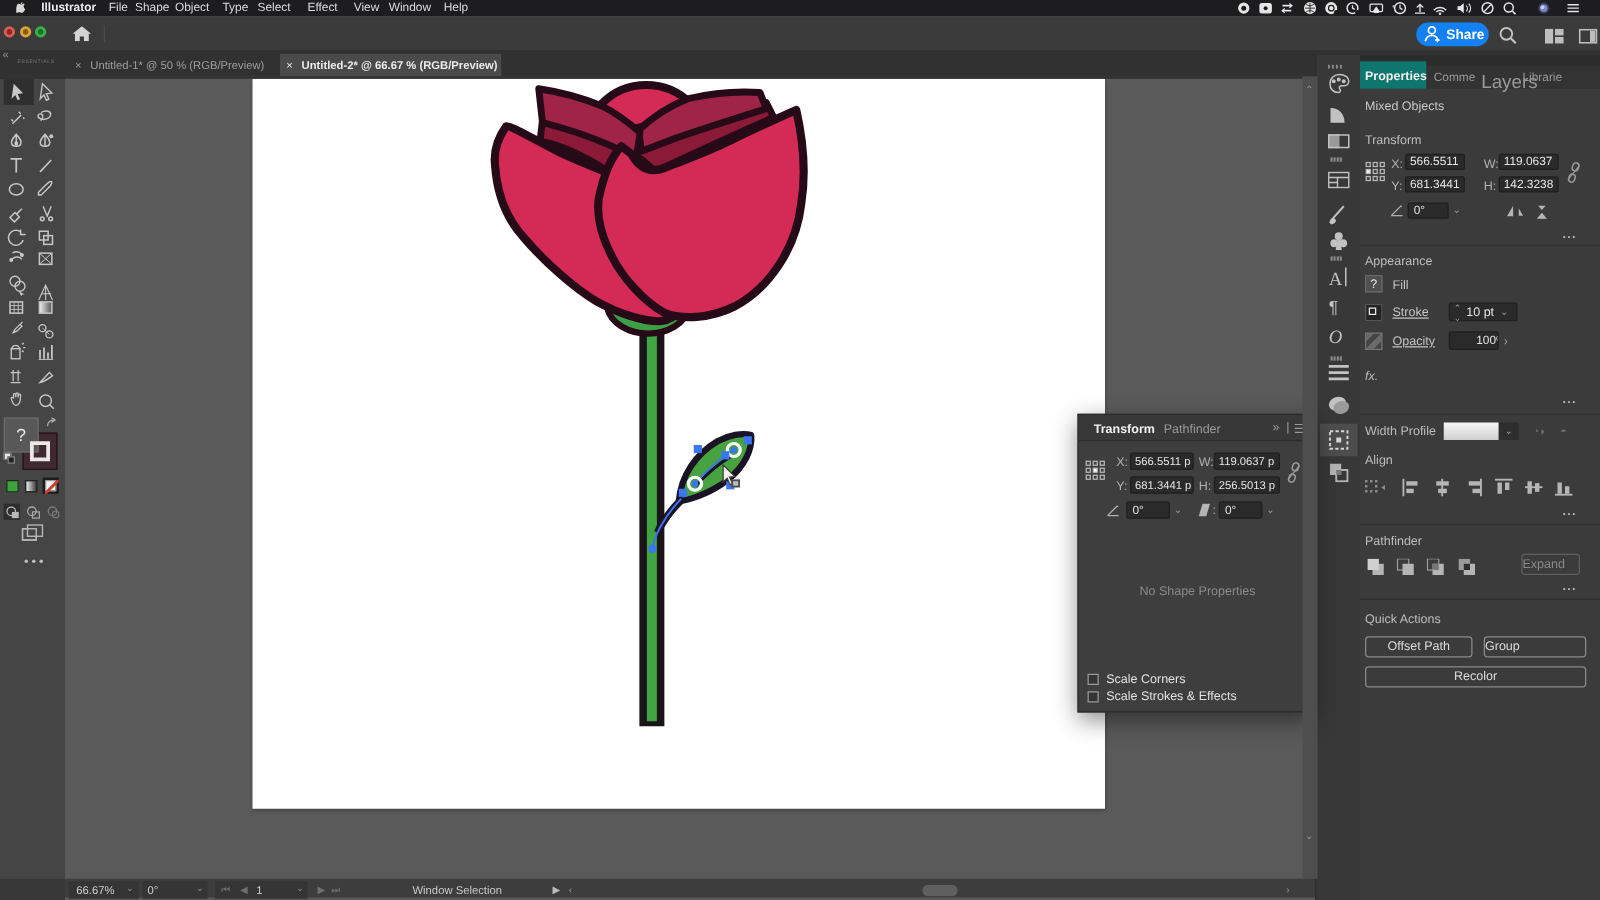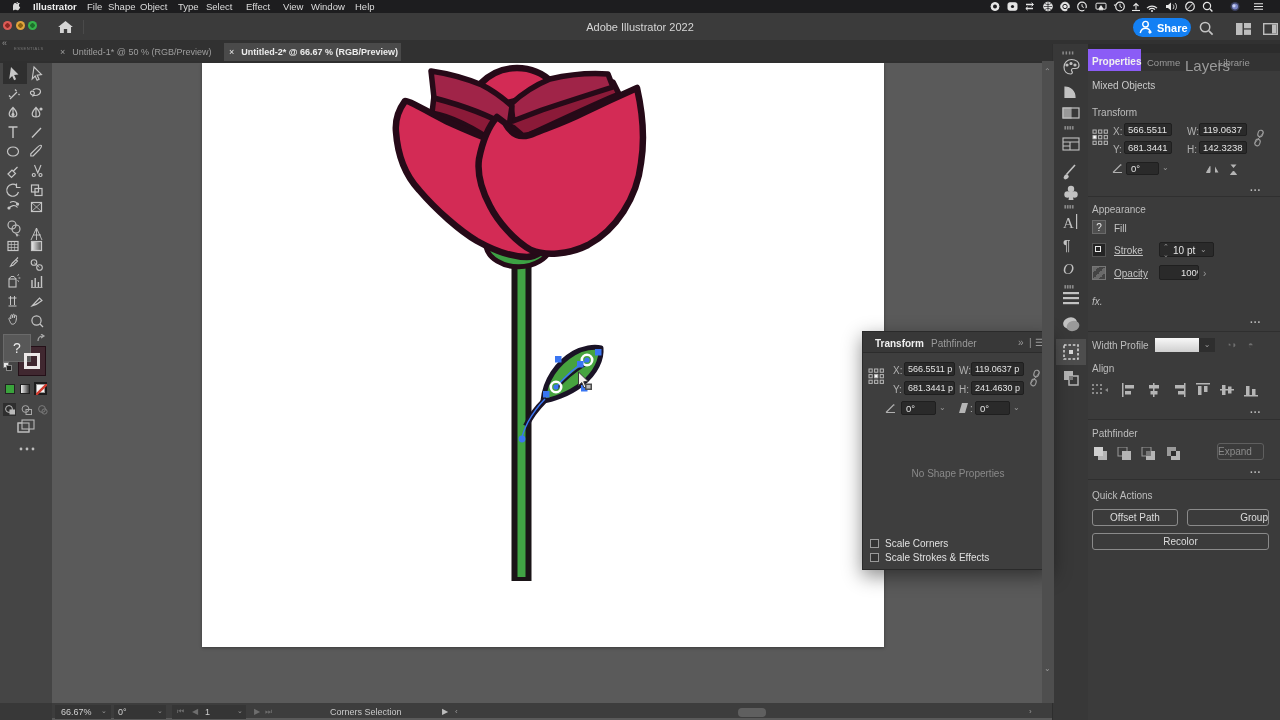--- a/index.html
+++ b/index.html
@@ -107,21 +107,20 @@
     </svg>
   </div>
   <div id="appbar">
     <span class="tl" style="left:3px;background:radial-gradient(circle at 50% 50%, #8c2723 0 2px, #dd5b56 2.5px)"></span>
     <span class="tl" style="left:16px;background:radial-gradient(circle at 50% 50%, #8a6010 0 2px, #dfa33c 2.5px)"></span>
     <span class="tl" style="left:28px;background:radial-gradient(circle at 50% 50%, #1d6e2a 0 2px, #35b24a 2.5px)"></span>
     <svg class="abs" style="left:58px;top:8px" width="15" height="12" viewBox="0 0 16 13">
         <path fill="#d4d4d4" d="M8 0L0 6.5h2V13h4.2V8.8h3.6V13H14V6.5h2z"></path>
       </svg>
     <div class="abs" style="left:83px;top:7px;width:1px;height:14px;background:#4a4a4a"></div>
-    <div class="abs" style="left:0;top:8px;width:1280px;text-align:center;font-size:11px;color:#d6d6d6">Adobe Illustrator 2022</div>
     <div class="abs" style="left:1133px;top:5px;width:58px;height:19px;background:#1380f4;border-radius:10px"></div>
     <svg class="abs" style="left:1139px;top:7px" width="15" height="15" viewBox="0 0 15 15">
         <g fill="none" stroke="#fff" stroke-width="1.4">
           <circle cx="6.5" cy="4.2" r="2.8"></circle>
           <path d="M1.2 13c.7-3 2.8-4.8 5.3-4.8 2.5 0 4.6 1.8 5.3 4.8"></path>
           <path d="M10.8 10.2v3.6M9 12h3.6" stroke-width="1.2"></path>
         </g>
       </svg>
     <div class="abs" style="left:1157px;top:9px;font-size:11px;font-weight:bold;color:#fff">Share</div>
     <svg class="abs" style="left:1199px;top:8px" width="15" height="15" viewBox="0 0 16 16">
@@ -352,21 +351,21 @@
     </svg>
     <svg class="abs" style="left:10px;top:326px" width="16" height="16" viewBox="0 0 16 16">
         <rect x="1" y="1" width="9" height="9" fill="#b5b5b5"></rect>
         <rect x="6" y="6" width="9" height="9" fill="none" stroke="#b5b5b5" stroke-width="1.5"></rect>
         <rect x="6" y="6" width="4" height="4" fill="#7a7a7a"></rect>
       </svg>
   </div>
   <div id="rpanel">
     <div class="abs" style="left:0;top:0;width:192px;height:9px;background:#2c2c2c"></div>
     <div class="abs" style="left:0;top:9px;width:192px;height:18px;background:#333333"></div>
-    <div class="abs" style="left:0;top:5px;width:53px;height:22px;background:#8b5cf6;color:#f0f0f0;font-weight:bold;font-size:10px;line-height:26px;padding-left:4px">Properties</div>
+    <div class="abs" style="left:0;top:5px;width:53px;height:22px;background:#0f766e;color:#f0f0f0;font-weight:bold;font-size:10px;line-height:26px;padding-left:4px">Properties</div>
     <span class="abs" style="left:59px;top:13px;color:#9a9a9a;font-size:9.5px">Comme</span>
     <span class="abs" style="left:97px;top:13px;color:#9a9a9a;font-size:15px">Layers</span>
     <span class="abs" style="left:130px;top:13px;color:#9a9a9a;font-size:9.5px">Librarie</span>
     <div class="abs" style="left:0;top:152px;width:192px;height:1px;background:#2f2f2f"></div>
     <div class="abs" style="left:0;top:287px;width:192px;height:1px;background:#2f2f2f"></div>
     <div class="abs" style="left:0;top:375px;width:192px;height:1px;background:#2f2f2f"></div>
     <div class="abs" style="left:0;top:435px;width:192px;height:1px;background:#2f2f2f"></div>
     <span class="abs" style="left:4px;top:36px;color:#c9c9c9">Mixed Objects</span>
     <span class="abs" style="left:4px;top:63px;color:#bdbdbd">Transform</span>
     <svg class="abs" style="left:4px;top:84px" width="17" height="19" viewBox="0 0 17 19">
@@ -500,21 +499,21 @@
             <rect x="0" y="0" width="9" height="9" fill="#9a9a9a"></rect>
             <rect x="4" y="4" width="9" height="9"></rect>
             <rect x="4" y="4" width="5" height="5" fill="#2e2e2e"></rect>
           </g>
       </g>
     </svg>
     <div class="abs" style="left:129px;top:399px;width:47px;height:17px;border:1px solid #5f5f5f;border-radius:3px;color:#8a8a8a;text-align:left;line-height:16px">Expand</div>
     <div class="abs" style="left:162px;top:420px;color:#bdbdbd;letter-spacing:1px;font-weight:bold">...</div>
     <span class="abs" style="left:4px;top:446px;color:#bdbdbd">Quick Actions</span>
     <div class="abs" style="left:4px;top:465px;width:86px;height:17px;border:1px solid #8a8a8a;border-radius:3px;color:#dcdcdc;text-align:center;line-height:16px">Offset Path</div>
-    <div class="abs" style="left:99px;top:465px;width:82px;height:17px;border:1px solid #8a8a8a;border-radius:3px;color:#dcdcdc;text-align:right;line-height:16px">Group</div>
+    <div class="abs" style="left:99px;top:465px;width:82px;height:17px;border:1px solid #8a8a8a;border-radius:3px;color:#dcdcdc;text-align:left;line-height:16px">Group</div>
     <div class="abs" style="left:4px;top:489px;width:177px;height:17px;border:1px solid #8a8a8a;border-radius:3px;color:#dcdcdc;text-align:center;line-height:16px">Recolor</div>
   </div>
   <div id="floatpanel" style="position:absolute;left:862px;top:331px;width:190px;height:239px;background:#3e3e3e;border:1px solid #2a2a2a;box-shadow:0 6px 18px rgba(0,0,0,.45);font-size:10px;color:#c8c8c8">
     <div class="abs" style="left:0;top:0;width:188px;height:21px;background:#383838;border-bottom:1px solid #2c2c2c"></div>
     <span class="abs" style="left:12px;top:6px;color:#f0f0f0;font-weight:bold">Transform</span>
     <span class="abs" style="left:68px;top:6px;color:#9a9a9a">Pathfinder</span>
     <span class="abs" style="left:155px;top:5px;color:#9a9a9a">»</span>
     <span class="abs" style="left:166px;top:5px;color:#9a9a9a">|</span>
     <span class="abs" style="left:172px;top:5px;color:#9a9a9a">☰</span>
     <svg class="abs" style="left:5px;top:34px" width="17" height="22" viewBox="0 0 17 22">
@@ -530,21 +529,21 @@
           <rect x="12.2" y="14.2" width="3.2" height="3.2"></rect>
         </g>
       </svg>
     <span class="abs" style="left:30px;top:33px;color:#b0b0b0">X:</span>
     <div class="abs field" style="left:41px;top:30px;width:51px;height:14px;font-size:9px;line-height:13px;padding-left:3px">566.5511 p</div>
     <span class="abs" style="left:96px;top:33px;color:#b0b0b0">W:</span>
     <div class="abs field" style="left:108px;top:30px;width:53px;height:14px;font-size:9px;line-height:13px;padding-left:3px">119.0637 p</div>
     <span class="abs" style="left:30px;top:52px;color:#b0b0b0">Y:</span>
     <div class="abs field" style="left:41px;top:49px;width:51px;height:14px;font-size:9px;line-height:13px;padding-left:3px">681.3441 p</div>
     <span class="abs" style="left:96px;top:52px;color:#b0b0b0">H:</span>
-    <div class="abs field" style="left:108px;top:49px;width:53px;height:14px;font-size:9px;line-height:13px;padding-left:3px">241.4630 p</div>
+    <div class="abs field" style="left:108px;top:49px;width:53px;height:14px;font-size:9px;line-height:13px;padding-left:3px">256.5013 p</div>
     <svg class="abs" style="left:166px;top:37px" width="12" height="18" viewBox="0 0 12 18">
         <g fill="none" stroke="#9a9a9a" stroke-width="1.2">
           <rect x="3.6" y="1" width="4.8" height="6.6" rx="2.4" transform="rotate(18 6 9)"></rect>
           <rect x="3.6" y="10.4" width="4.8" height="6.6" rx="2.4" transform="rotate(18 6 9)"></rect>
           <path d="M1.5 14.5L10.5 3.5" stroke-width="1"></path>
         </g>
       </svg>
     <svg class="abs" style="left:22px;top:71px" width="12" height="11" viewBox="0 0 12 11">
         <path d="M1 9.5L9 1.5M1 9.5h9M9 1.5v1" fill="none" stroke="#b0b0b0" stroke-width="1.1"></path>
       </svg>
@@ -574,20 +573,20 @@
     <span class="abs" style="left:61px;top:4px;color:#d0d0d0">66.67%</span>
     <span class="abs" style="left:101px;top:4px;color:#9a9a9a;font-size:7px">⌄</span>
     <span class="abs" style="left:118px;top:4px;color:#d0d0d0">0°</span>
     <span class="abs" style="left:157px;top:4px;color:#9a9a9a;font-size:7px">⌄</span>
     <span class="abs" style="left:177px;top:4px;color:#6e6e6e;font-size:8px">⏮</span>
     <span class="abs" style="left:192px;top:4px;color:#6e6e6e;font-size:8px">◀</span>
     <span class="abs" style="left:205px;top:4px;color:#d0d0d0">1</span>
     <span class="abs" style="left:237px;top:4px;color:#9a9a9a;font-size:7px">⌄</span>
     <span class="abs" style="left:254px;top:4px;color:#6e6e6e;font-size:8px">▶</span>
     <span class="abs" style="left:265px;top:4px;color:#6e6e6e;font-size:8px">⏭</span>
-    <span class="abs" style="left:330px;top:4px;color:#cacaca">Corners Selection</span>
+    <span class="abs" style="left:330px;top:4px;color:#cacaca">Window Selection</span>
     <span class="abs" style="left:442px;top:4px;color:#bdbdbd;font-size:8px">▶</span>
     <span class="abs" style="left:455px;top:4px;color:#9a9a9a;font-size:8px">‹</span>
     <div class="abs" style="left:738px;top:5px;width:28px;height:9px;background:#5f5f5f;border-radius:4px"></div>
     <span class="abs" style="left:1029px;top:4px;color:#9a9a9a;font-size:8px">›</span>
   </div>
 
 </div>
 
 </body></html>

